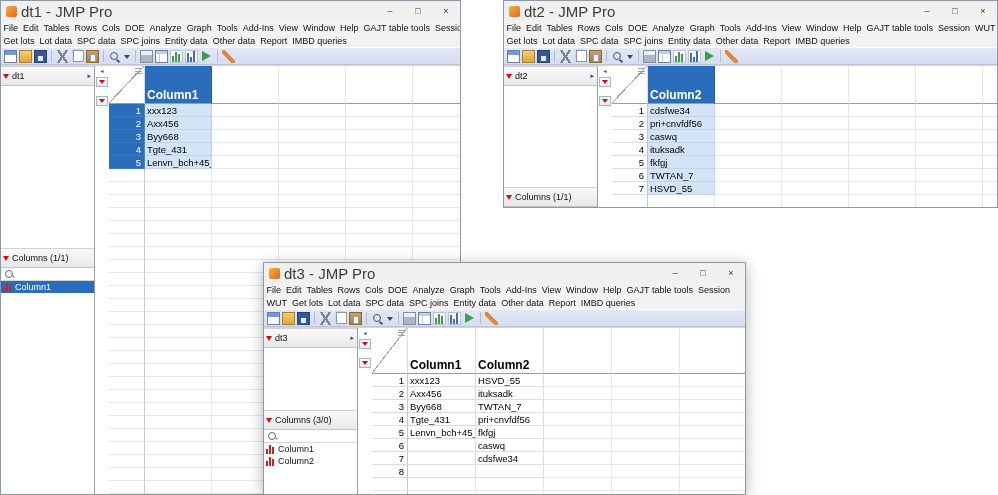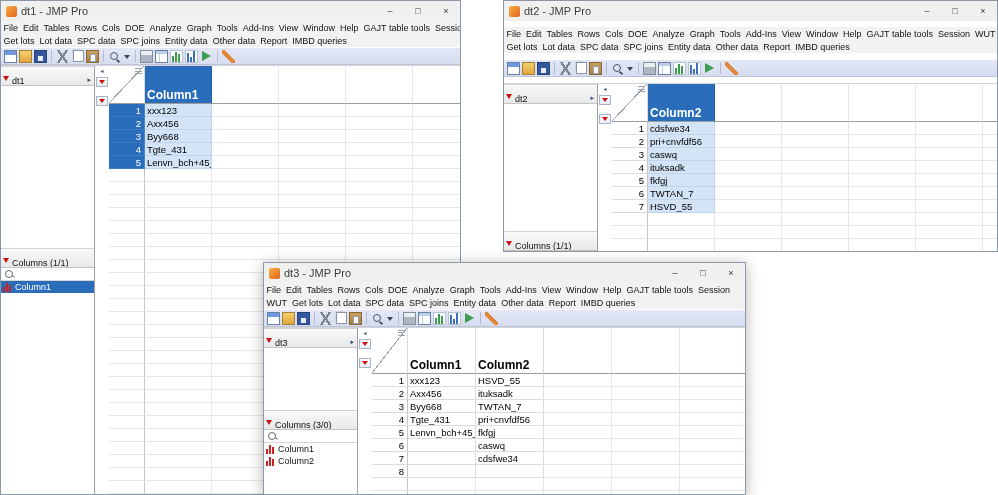--- a/index.html
+++ b/index.html
@@ -6,21 +6,21 @@
   .desktop{position:relative;width:998px;height:495px;background:#ffffff;overflow:hidden;
     font-family:"Liberation Sans",sans-serif;color:#111}
   .win{position:absolute;display:flex;flex-direction:column;border:1px solid #8b98a8;
     background:#fff;overflow:hidden;box-sizing:border-box}
   .front{box-shadow:0 3px 14px rgba(0,0,0,.3);z-index:10}
   
   .titlebar{height:20px;flex:0 0 20px;background:#f0f0f0;display:flex;align-items:center;
     padding-left:5px;gap:4px}
   .jmp-ico{width:11px;height:11px;border-radius:2px;flex:0 0 auto;
     background:linear-gradient(135deg,#f7b13f,#e1641f)}
-  .title{font-size:11px;color:#3c3c3c;white-space:nowrap}
+  .title{font-size:15px;color:#3c3c3c;white-space:nowrap}
   .winbtns{margin-left:auto;display:flex;height:100%}
   .wb{width:28px;display:flex;align-items:center;justify-content:center;font-size:9px;color:#333}
   
   .menubar{background:#f2f2f2}
   .menurow{display:flex;height:13px;align-items:center;white-space:nowrap;overflow:hidden}
   .mitem{padding:0 2.5px;font-size:9px;color:#111}
   
   .toolbar{height:16px;flex:0 0 16px;background:linear-gradient(#e3e8f6,#d6ddf0);display:flex;
     align-items:center;gap:2px;padding:0 3px;border-top:1px solid #fff;border-bottom:1px solid #bcc5da}
   .tbtn{width:13px;height:13px;flex:0 0 auto}
@@ -53,21 +53,21 @@
   .ic-chart-blue{background:linear-gradient(#3d6fbe,#3d6fbe) 1px 100%/2px 9px no-repeat,
     linear-gradient(#3d6fbe,#3d6fbe) 4px 100%/2px 5px no-repeat,
     linear-gradient(#3d6fbe,#3d6fbe) 7px 100%/2px 11px no-repeat,#fff;border:1px solid #b7c2d4;box-sizing:border-box}
   .ic-run-script{width:0;height:0;border-top:5px solid transparent;border-bottom:5px solid transparent;
     border-left:9px solid #3d9e4f;margin:0 2px}
   .ic-pencil{background:linear-gradient(45deg,transparent 38%,#e0893c 38% 58%,transparent 58%)}
   
   .content{flex:1;display:flex;overflow:hidden;border-top:1px solid #d4d4d4;background:#fff}
   .sidebar{display:flex;flex-direction:column;border-right:1px solid #a0a0a0;flex:0 0 auto;
     background:#fff;overflow:hidden}
-  .phdr{height:13px;flex:0 0 13px;display:flex;align-items:flex-start;gap:3px;padding:9px 2px;
+  .phdr{height:13px;flex:0 0 13px;display:flex;align-items:center;gap:3px;padding:9px 2px;
     background:linear-gradient(#f9f9f9,#e8e8e8);border-top:1px solid #d2d2d2;border-bottom:1px solid #c4c4c4;
     font-size:9px;color:#111;white-space:nowrap;overflow:hidden;box-sizing:border-box}
   .pbody{background:#fff}
   .pfill{flex:1;background:#fff}
   .pchev{margin-left:auto;font-size:7px;color:#35506e;padding-right:1px}
   .rtri{width:0;height:0;border-left:3.5px solid transparent;border-right:3.5px solid transparent;
     border-top:5px solid #c11;flex:0 0 auto}
   .searchrow{height:12px;flex:0 0 12px;border-bottom:1px solid #d6d6d6;display:flex;align-items:center;
     padding-left:2px;background:#fff}
   .mag{width:6px;height:6px;border:1px solid #666;border-radius:50%;position:relative;flex:0 0 auto;margin:1px 2px}
@@ -452,21 +452,21 @@
               <div class="gcell ecell" style="width: 67px;"></div>
               <div class="gcell ecell" style="width: 67px;"></div>
               <div class="gcell ecell" style="width: 67px;"></div>
               <div class="gcell ecell" style="width: 67px;"></div>
             </div>
           </div>
       </div>
     </div>
   </div>
 
-  <div class="win" style="left:503px;top:0;width:495px;height:252px;gap:6px;">
+  <div class="win" style="left:503px;top:0;width:495px;height:208px;">
     <div class="titlebar">
       <span class="jmp-ico"></span>
       <span class="title">dt2 - JMP Pro</span>
       <span class="winbtns">
         <span class="wb">–</span>
         <span class="wb">□</span>
         <span class="wb">×</span>
       </span>
     </div>
     <div class="menubar">

